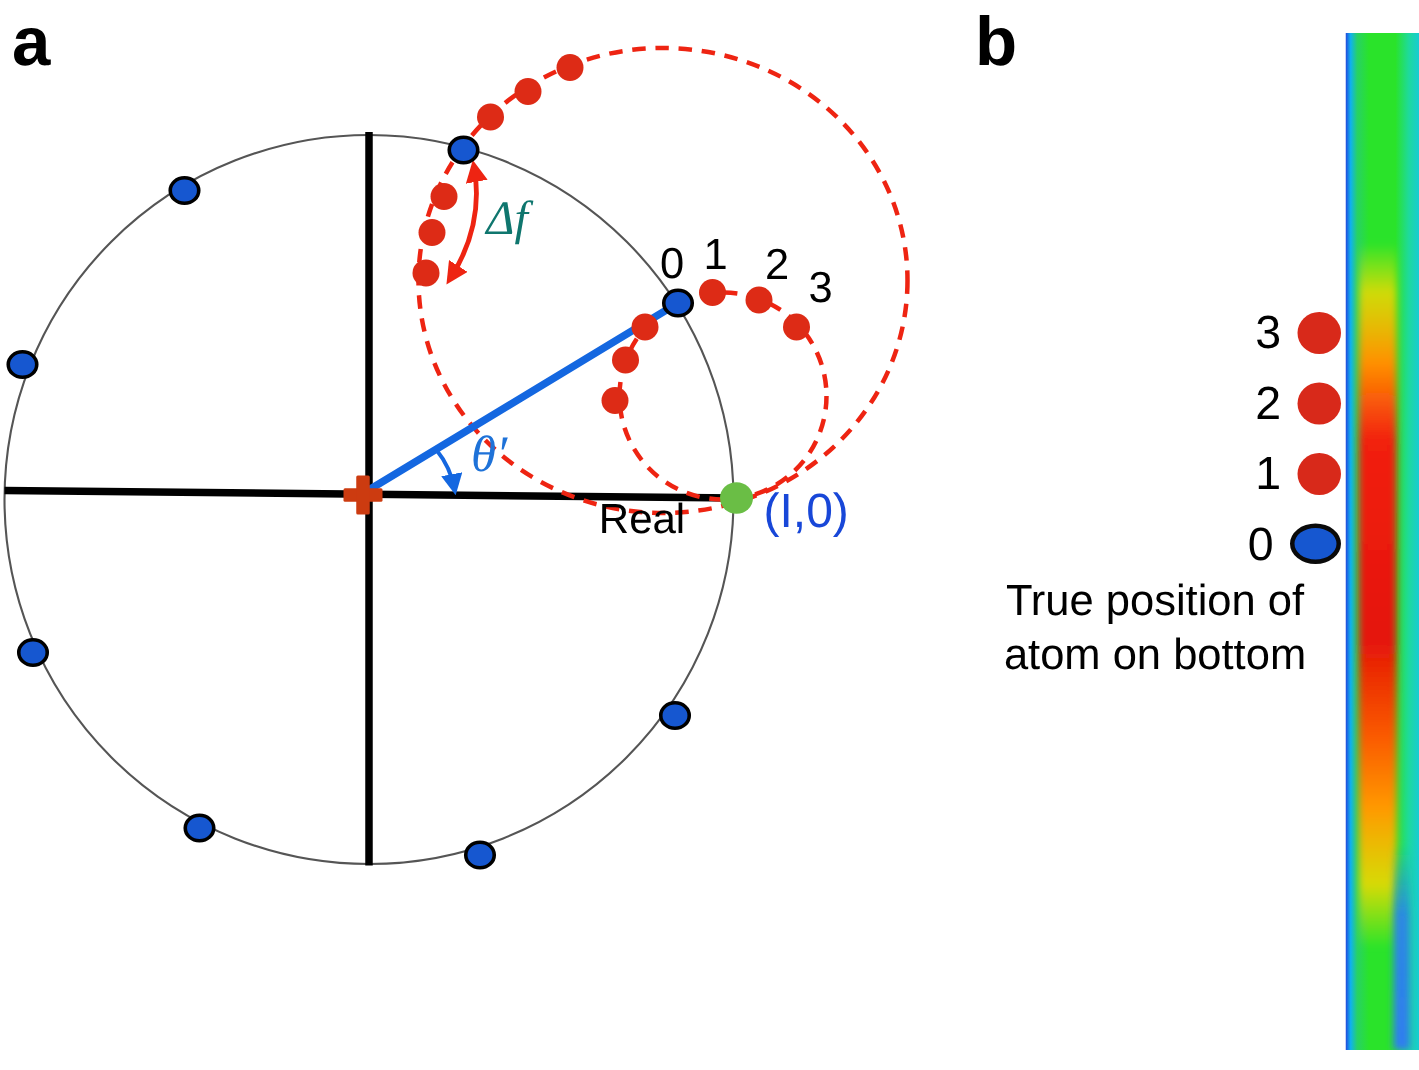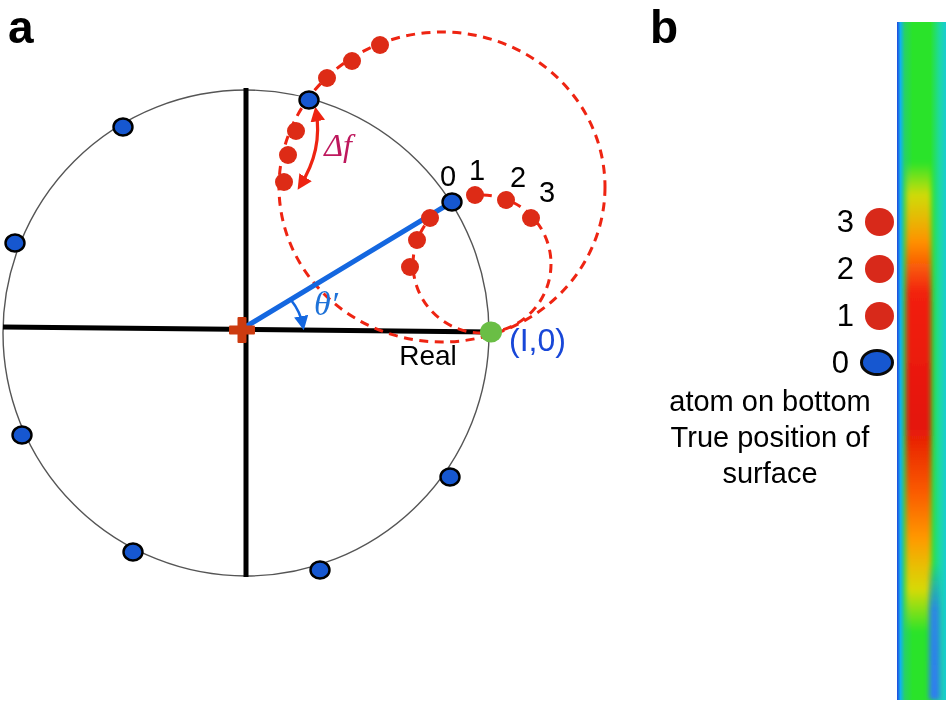--- a/index.html
+++ b/index.html
@@ -4,27 +4,27 @@
 <style>
   html,body{margin:0;padding:0;background:#ffffff;}
   .fig{position:relative;width:946px;height:713px;background:#ffffff;overflow:hidden;
        font-family:"Liberation Sans",sans-serif;color:#111;}
   .fig svg{position:absolute;left:0;top:0;}
   .panel-label{position:absolute;font-weight:bold;font-size:46px;line-height:1;color:#000;}
   #lbl-a{left:8px;top:4px;}
   #lbl-b{left:650px;top:4px;}
   .lbl{position:absolute;font-size:29px;line-height:1.05;color:#000;text-align:center;}
   #lbl-imaginary{left:139px;top:49px;width:170px;}
-  #lbl-real{left:386px;top:341px;width:84px;font-size:28px;}
+  #lbl-real{left:386px;top:331px;width:84px;font-size:28px;}
   #lbl-i0{left:509px;top:324px;width:100px;text-align:left;color:#1847d8;font-size:32px;}
   #lbl-0{left:433px;top:161px;width:30px;}
   #lbl-1{left:462px;top:155px;width:30px;}
   #lbl-2{left:503px;top:162px;width:30px;}
   #lbl-3{left:532px;top:177px;width:30px;}
-  #lbl-df{left:306px;top:129px;width:64px;color:#be185d;font-family:"Liberation Serif",serif;
+  #lbl-df{left:306px;top:129px;width:64px;color:#0f766e;font-family:"Liberation Serif",serif;
           font-style:italic;font-size:32px;}
   #lbl-theta{left:300px;top:286px;width:52px;color:#1e72d8;font-family:"Liberation Serif",serif;
           font-style:italic;font-size:34px;}
   .legend{position:absolute;left:812px;top:198px;width:82px;display:flex;flex-direction:column;}
   .legend-row{height:47px;display:flex;align-items:center;justify-content:flex-end;gap:11px;}
   .legend-num{font-size:31px;color:#000;}
   .legend-dot{display:inline-block;width:29px;height:28px;border-radius:50%;}
   .legend-dot.blue{width:28px;height:21px;border:3px solid #0a0a0a;}
   .caption{position:absolute;left:648px;top:383px;width:244px;text-align:center;
            font-size:29px;line-height:36px;color:#000;}
@@ -105,23 +105,22 @@
       <span class="legend-num">1</span>
       <span class="legend-dot" style="background: rgb(216, 41, 26);"></span>
     </div>
     <div class="legend-row">
       <span class="legend-num">0</span>
       <span class="legend-dot blue" style="background: rgb(22, 87, 208);"></span>
     </div>
   </div>
 
   <div class="caption">
+    <span>True position of</span>
     <span>atom on bottom</span>
-    <span>True position of</span>
-    <span>surface</span>
   </div>
 
   <svg id="strip" width="49" height="678" viewBox="0 0 49 678">
     <defs>
       <linearGradient id="gBase" x1="0" y1="0" x2="1" y2="0">
         <stop offset="0" stop-color="#2343dc"></stop>
         <stop offset="0.07" stop-color="#0fb2ef"></stop>
         <stop offset="0.16" stop-color="#27d265"></stop>
         <stop offset="0.32" stop-color="#2ae32a"></stop>
         <stop offset="0.68" stop-color="#2ae32a"></stop>

